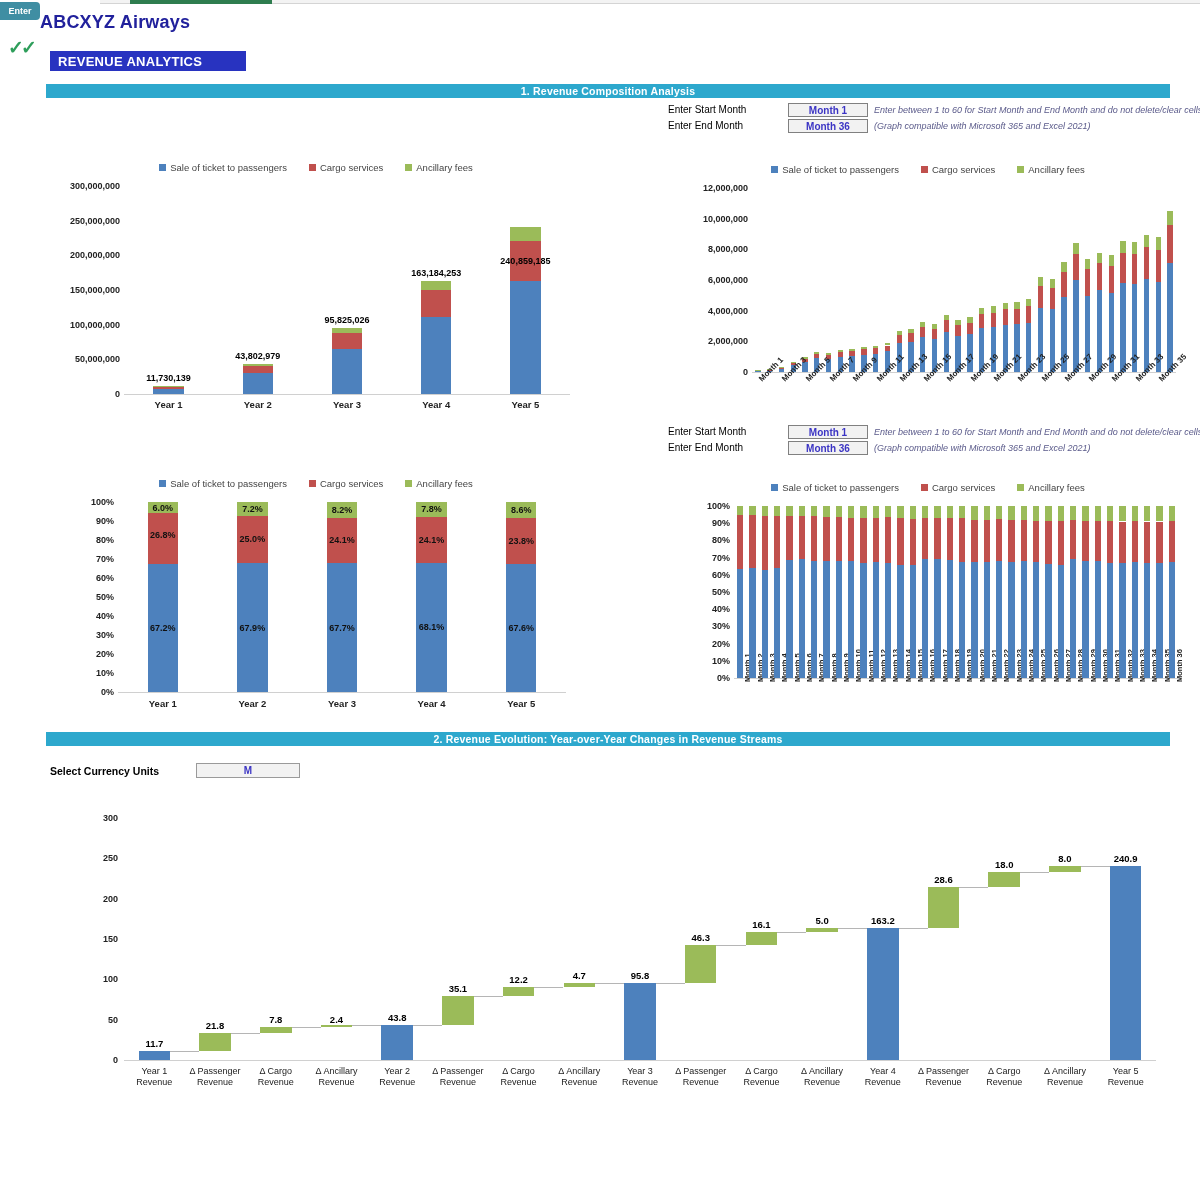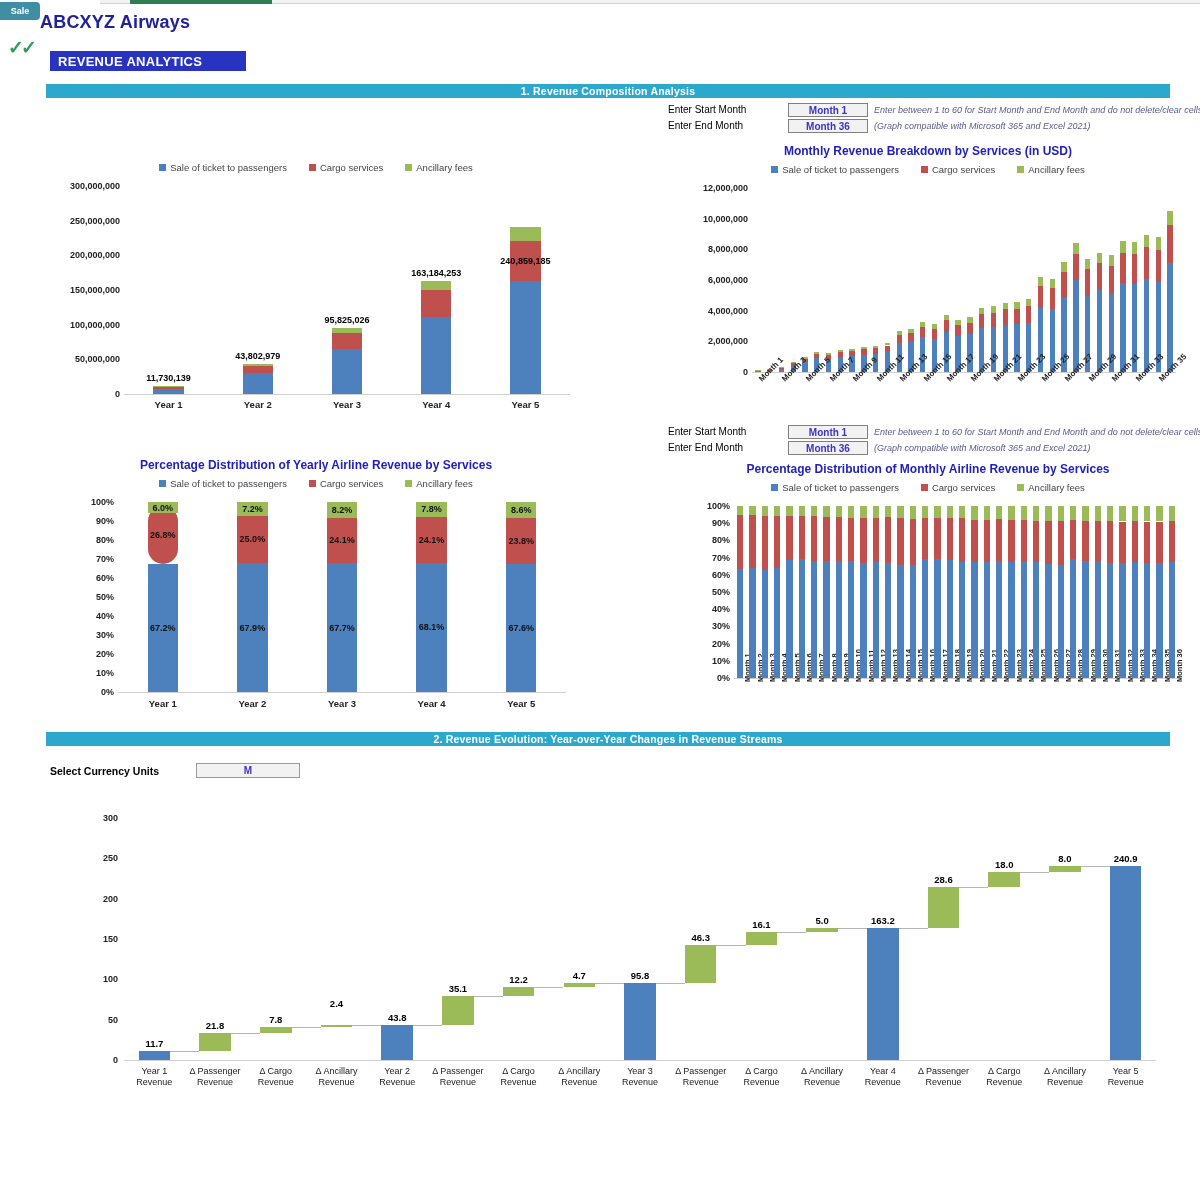--- a/index.html
+++ b/index.html
@@ -77,21 +77,21 @@
     border:1px solid #9a9a9a; background:#f2f2f2; color:#3b34c4;
     font-size:10px; font-weight:bold; display:flex; align-items:center; justify-content:center;
   }
 </style>
 </head>
 <body>
 
 <div class="topstrip"></div>
 <div class="topgreen"></div>
 
-<div class="index-tab">Sale</div>
+<div class="index-tab">Enter</div>
 <div class="ticks">✓✓</div>
 
 <div class="brand">ABCXYZ Airways</div>
 <div class="ra-badge">REVENUE ANALYTICS</div>
 
 <div class="band band1">1. Revenue Composition Analysis</div>
 <div class="band band2">2. Revenue Evolution: Year-over-Year Changes in Revenue Streams</div>
 
 <div class="inputrow" style="left:668px; top:104px; width:520px; height:32px;">
   <div class="lbl" style="top:0;">Enter Start Month</div>
@@ -169,21 +169,20 @@
       <div class="bar" style="left:386.23600000000005px;width:30.328000000000003px;height:208px;">
         <div class="seg" style="bottom:0px;height:112.88909424px;background:#4D81BD;"></div>
         <div class="seg" style="bottom:112.88909424px;height:39.74497696px;background:#C0504D;"></div>
         <div class="seg" style="bottom:152.6340712px;height:14.361630400000001px;background:#9BBB59;"></div>
       </div>
       <div class="bl" style="left:361.40000000000003px;width:80px;top:28.00429840000001px;margin-top:42px;">240,859,185</div>
       <div class="xl" style="left:361.40000000000003px;width:80px;top:213px;">Year 5</div>
     </div>
   </div>
 <div class="chart" id="chart-monthly" style="left:666px; top:144px; width:524px; height:262px;">
-    <div class="ch-title">Monthly Revenue Breakdown by Services (in USD)</div>
     <div class="legend">
       <div class="li">
         <span class="sw" style="background:#4D81BD;"></span>
         <span>Sale of ticket to passengers</span>
       </div>
       <div class="li">
         <span class="sw" style="background:#C0504D;"></span>
         <span>Cargo services</span>
       </div>
       <div class="li">
@@ -394,21 +393,20 @@
       <div class="xl-rot" style="left:264.00000000000006px;top:189px;">Month 23</div>
       <div class="xl-rot" style="left:287.5555555555556px;top:189px;">Month 25</div>
       <div class="xl-rot" style="left:311.11111111111114px;top:189px;">Month 27</div>
       <div class="xl-rot" style="left:334.66666666666674px;top:189px;">Month 29</div>
       <div class="xl-rot" style="left:358.2222222222223px;top:189px;">Month 31</div>
       <div class="xl-rot" style="left:381.7777777777778px;top:189px;">Month 33</div>
       <div class="xl-rot" style="left:405.33333333333337px;top:189px;">Month 35</div>
     </div>
   </div>
 <div class="chart" id="chart-yearly-pct" style="left:46px;  top:458px; width:540px; height:258px;">
-    <div class="ch-title">Percentage Distribution of Yearly Airline Revenue by Services</div>
     <div class="legend">
       <div class="li">
         <span class="sw" style="background:#4D81BD;"></span>
         <span>Sale of ticket to passengers</span>
       </div>
       <div class="li">
         <span class="sw" style="background:#C0504D;"></span>
         <span>Cargo services</span>
       </div>
       <div class="li">
@@ -426,21 +424,21 @@
       <div class="ytick" style="top:76px;right:452px;position:absolute;">60%</div>
       <div class="ytick" style="top:57px;right:452px;position:absolute;">70%</div>
       <div class="ytick" style="top:38px;right:452px;position:absolute;">80%</div>
       <div class="ytick" style="top:19px;right:452px;position:absolute;">90%</div>
       <div class="ytick" style="top:0px;right:452px;position:absolute;">100%</div>
       <div class="axisline" style="left:0;top:190px;width:448px;height:1px;"></div>
       <div class="bar" style="left:29.567999999999998px;width:30.464px;height:190px;">
         <div class="seg" style="bottom:0px;height:127.68px;background:#4D81BD;">
           <div class="pctlbl" style="top:50%;transform:translateY(-50%);">67.2%</div>
         </div>
-        <div class="seg" style="bottom:127.68px;height:58px;background:#C0504D;border-radius:15px;">
+        <div class="seg" style="bottom:127.68px;height:58px;background:#C0504D;">
           <div class="pctlbl" style="top:50%;transform:translateY(-50%);">26.8%</div>
         </div>
         <div class="seg" style="bottom:178.6px;height:11.4px;background:#9BBB59;">
           <div class="pctlbl" style="top:50%;transform:translateY(-50%);">6.0%</div>
         </div>
       </div>
       <div class="xl" style="left:4.799999999999997px;width:80px;top:196px;">Year 1</div>
       <div class="bar" style="left:119.16799999999998px;width:30.464px;height:190px;">
         <div class="seg" style="bottom:0px;height:129.01000000000002px;background:#4D81BD;">
           <div class="pctlbl" style="top:50%;transform:translateY(-50%);">67.9%</div>
@@ -485,21 +483,20 @@
           <div class="pctlbl" style="top:50%;transform:translateY(-50%);">23.8%</div>
         </div>
         <div class="seg" style="bottom:173.66px;height:16.34px;background:#9BBB59;">
           <div class="pctlbl" style="top:50%;transform:translateY(-50%);">8.6%</div>
         </div>
       </div>
       <div class="xl" style="left:363.2px;width:80px;top:196px;">Year 5</div>
     </div>
   </div>
 <div class="chart" id="chart-monthly-pct" style="left:666px; top:462px; width:524px; height:258px;">
-    <div class="ch-title">Percentage Distribution of Monthly Airline Revenue by Services</div>
     <div class="legend">
       <div class="li">
         <span class="sw" style="background:#4D81BD;"></span>
         <span>Sale of ticket to passengers</span>
       </div>
       <div class="li">
         <span class="sw" style="background:#C0504D;"></span>
         <span>Cargo services</span>
       </div>
       <div class="li">
@@ -762,21 +759,21 @@
         <div>Revenue</div>
       </div>
       <div class="bar" style="left:135.98117647058822px;width:31.56705882352941px;bottom:27.023333333333333px;height:6.292000000000002px;background:#9BBB59;"></div>
       <div class="wf-lbl" style="left:111.76470588235293px;width:80px;top:195.68466666666666px;">7.8</div>
       <div class="wf-conn" style="left:106.84235294117647px;width:29.138823529411752px;top:214.97666666666666px;"></div>
       <div class="wf-xl" style="left:106.76470588235293px;width:90px;top:248px;">
         <div>Δ Cargo</div>
         <div>Revenue</div>
       </div>
       <div class="bar" style="left:196.6870588235294px;width:31.56705882352941px;bottom:33.315333333333335px;height:1.9359999999999928px;background:#9BBB59;"></div>
-      <div class="wf-lbl" style="left:172.47058823529412px;width:80px;top:180px;">2.4</div>
+      <div class="wf-lbl" style="left:172.47058823529412px;width:80px;top:196px;">2.4</div>
       <div class="wf-conn" style="left:167.54823529411763px;width:29.13882352941178px;top:208.68466666666666px;"></div>
       <div class="wf-xl" style="left:167.47058823529412px;width:90px;top:248px;">
         <div>Δ Ancillary</div>
         <div>Revenue</div>
       </div>
       <div class="bar" style="left:257.3929411764706px;width:31.56705882352941px;bottom:0px;height:35.332px;background:#4D81BD;"></div>
       <div class="wf-lbl" style="left:233.1764705882353px;width:80px;top:193.668px;">43.8</div>
       <div class="wf-conn" style="left:228.25411764705882px;width:29.138823529411752px;top:206.74866666666668px;"></div>
       <div class="wf-xl" style="left:228.1764705882353px;width:90px;top:248px;">
         <div>Year 2</div>

